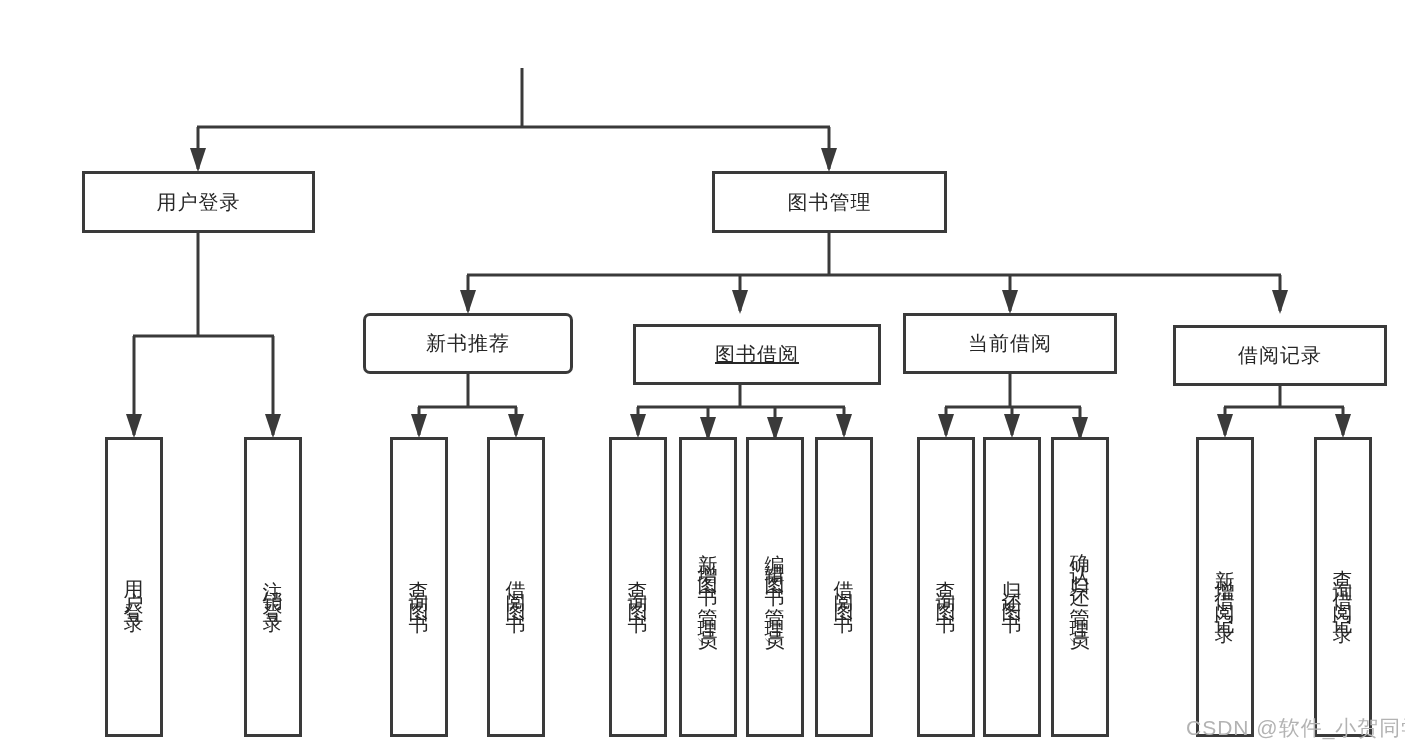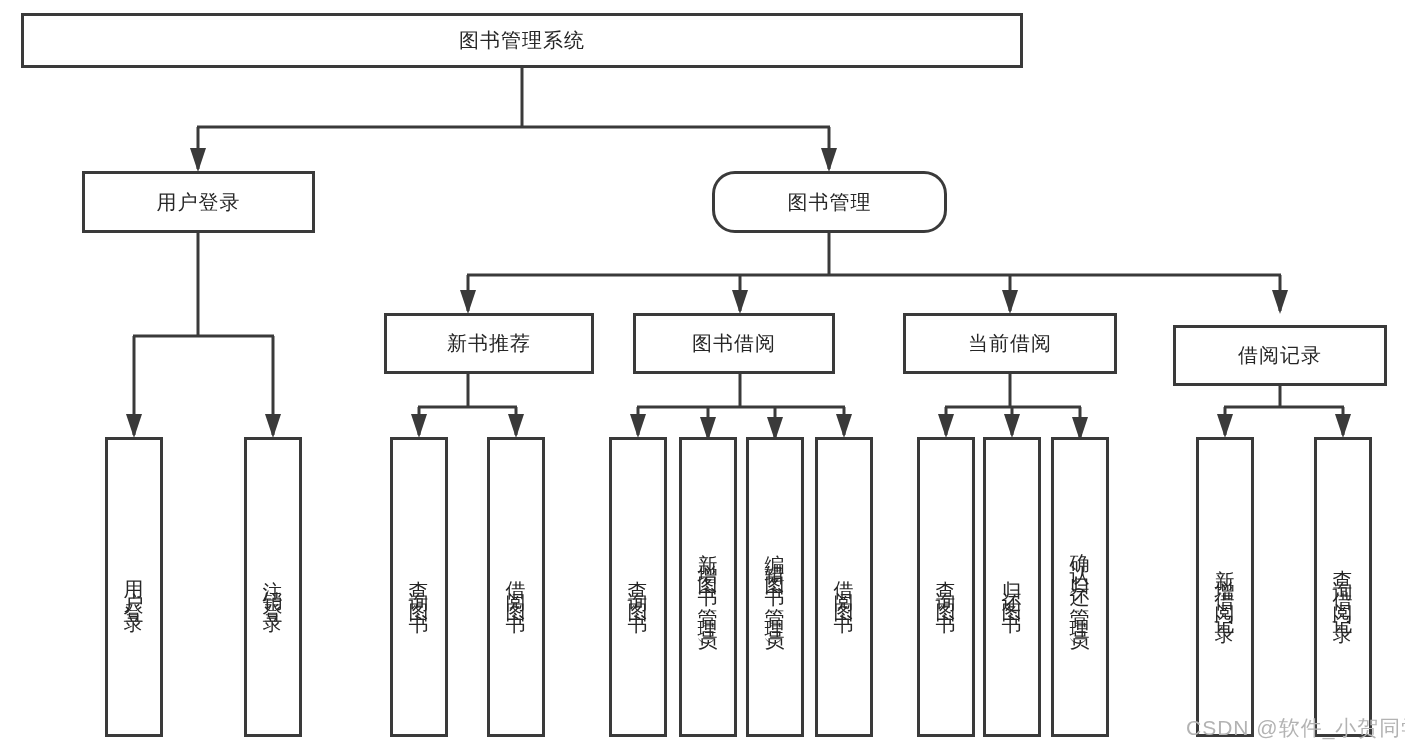--- a/index.html
+++ b/index.html
@@ -39,24 +39,24 @@
     writing-mode: vertical-rl;
     text-orientation: mixed;
     letter-spacing: 11px;
     font-size: 20px;
     line-height: 1;
   }
   
   .n-root            { left: 21px;   top: 13px;  width: 1002px; height: 55px; }
   
   .n-user-login      { left: 82px;   top: 171px; width: 233px;  height: 62px; }
-  .n-book-mgmt       { left: 712px;  top: 171px; width: 235px;  height: 62px; border-radius: 23px; }
-  
-  .n-new-book-rec    { left: 384px;  top: 313px; width: 210px;  height: 61px; }
-  .n-book-borrow     { left: 633px;  top: 313px; width: 202px;  height: 61px; }
+  .n-book-mgmt       { left: 712px;  top: 171px; width: 235px;  height: 62px; }
+  
+  .n-new-book-rec    { left: 363px;  top: 313px; width: 210px;  height: 61px; border-radius: 7px; }
+  .n-book-borrow     { left: 633px;  top: 324px; width: 248px;  height: 61px; text-decoration: underline; }
   .n-current-borrow  { left: 903px;  top: 313px; width: 214px;  height: 61px; font-family: Liberation Serif, serif; }
   .n-borrow-records  { left: 1173px; top: 313px; width: 214px;  height: 61px; margin-top: 12px; }
   
   .leaf { top: 437px; height: 300px; width: 58px; }
   .n-leaf-user-login { left: 105px; }
   .n-leaf-logout     { left: 244px; }
   .n-leaf-nb-query   { left: 390px; }
   .n-leaf-nb-borrow  { left: 487px; }
   .n-leaf-bb-query   { left: 609px; }
   .n-leaf-bb-add     { left: 679px; }
@@ -149,23 +149,20 @@
 
       <polygon points="946,438 938,414 954,414"></polygon>
       <polygon points="1012,438 1004,414 1020,414"></polygon>
       <polygon points="1080,441 1072,417 1088,417"></polygon>
 
       <polygon points="1225,438 1217,414 1233,414"></polygon>
       <polygon points="1343,438 1335,414 1351,414"></polygon>
     </g>
   </svg>
 
-  <div class="node n-root">
-    <span>图书管理系统</span>
-  </div>
 
   <div class="node n-user-login">
     <span>用户登录</span>
   </div>
   <div class="node n-book-mgmt">
     <span>图书管理</span>
   </div>
 
   <div class="node n-new-book-rec">
     <span>新书推荐</span>

